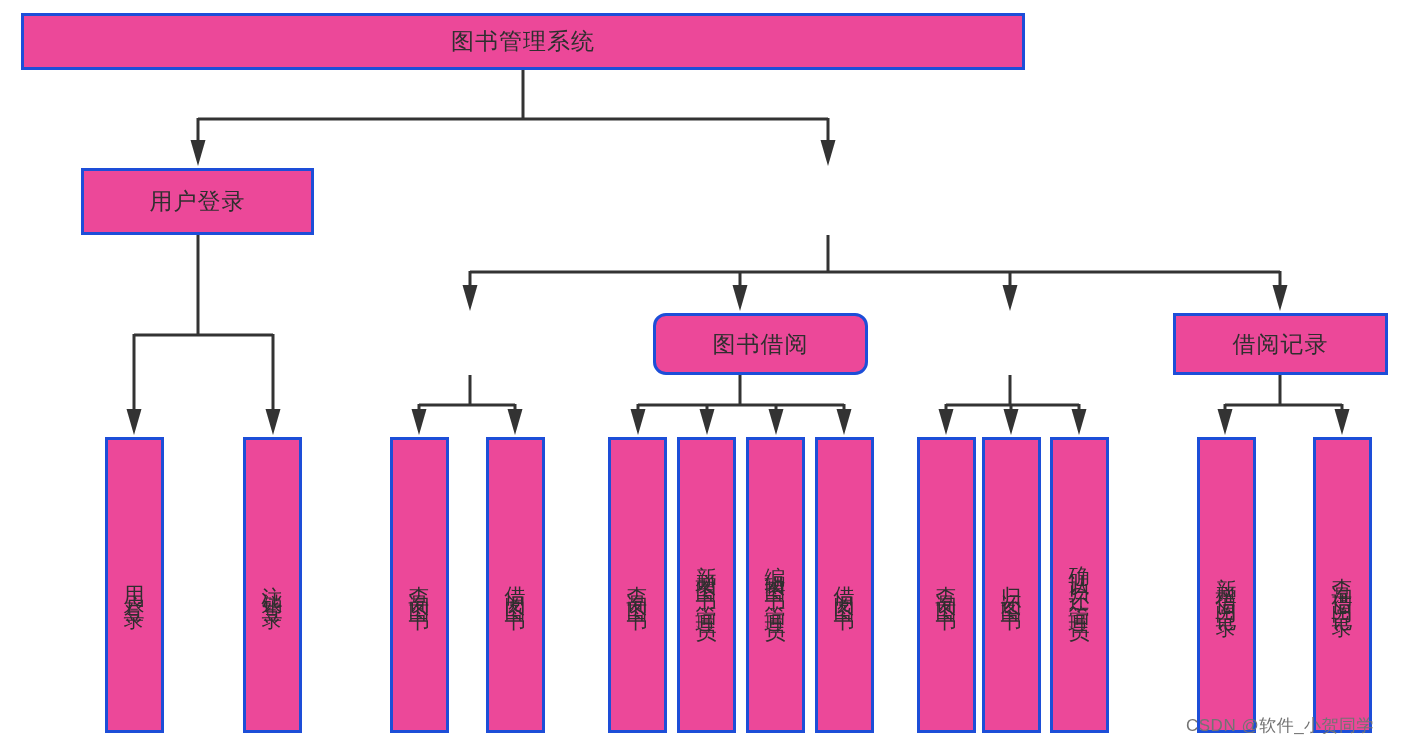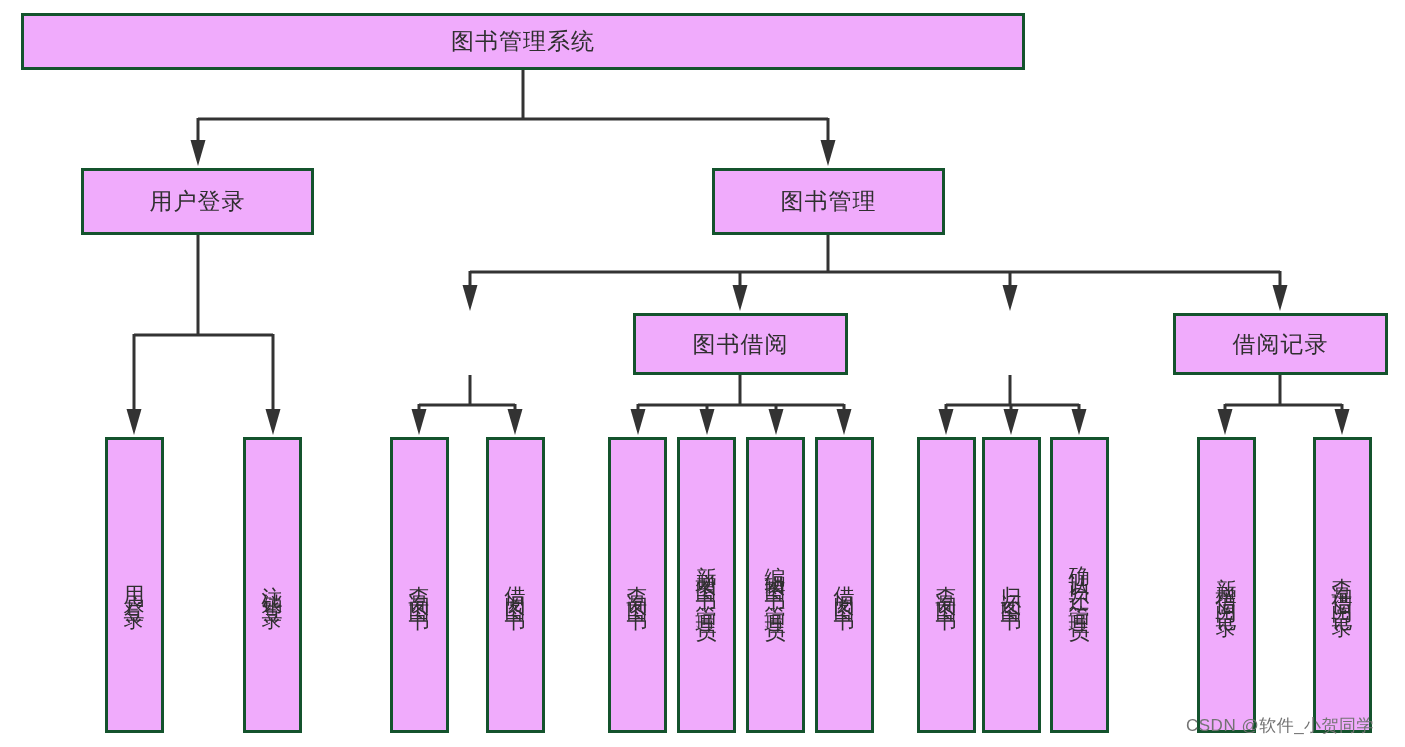--- a/index.html
+++ b/index.html
@@ -8,22 +8,22 @@
     width:1405px;height:747px;
     background:#ffffff;
     font-family:"Liberation Sans","DejaVu Sans",sans-serif;
     color:#2f2f2f;
     overflow:hidden;
   }
   #wires{position:absolute;left:0;top:0;width:1405px;height:747px;}
   .node{
     position:absolute;
     box-sizing:border-box;
-    border:3px solid #14532d;
-    background:#f0abfc;
+    border:3px solid #1d4ed8;
+    background:#ec4899;
     display:flex;align-items:center;justify-content:center;
     text-align:left;
   }
   .h-label{font-size:23px;letter-spacing:1px;}
   .root{left:21px;top:13px;width:1004px;height:57px;}
   .lvl2{top:168px;width:233px;height:67px;}
   .lvl3{top:313px;width:215px;height:62px;}
   .leaf{top:437px;width:59px;height:296px;}
   .vtext{
     writing-mode:vertical-rl;
@@ -122,25 +122,22 @@
     </g>
   </svg>
 
   <div class="node root h-label">
     <span>图书管理系统</span>
   </div>
 
   <div class="node lvl2 h-label" style="left:81px;">
     <span>用户登录</span>
   </div>
-  <div class="node lvl2 h-label" style="left:712px;">
-    <span>图书管理</span>
-  </div>
 
-  <div class="node lvl3 h-label" style="left:633px;">
+  <div class="node lvl3 h-label" style="left:653px;border-radius:13px;">
     <span>图书借阅</span>
   </div>
   <div class="node lvl3 h-label" style="left:1173px;">
     <span>借阅记录</span>
   </div>
 
   <div class="node leaf" style="left:105px;">
     <span class="vtext">用户登录</span>
   </div>
   <div class="node leaf" style="left:243px;">

